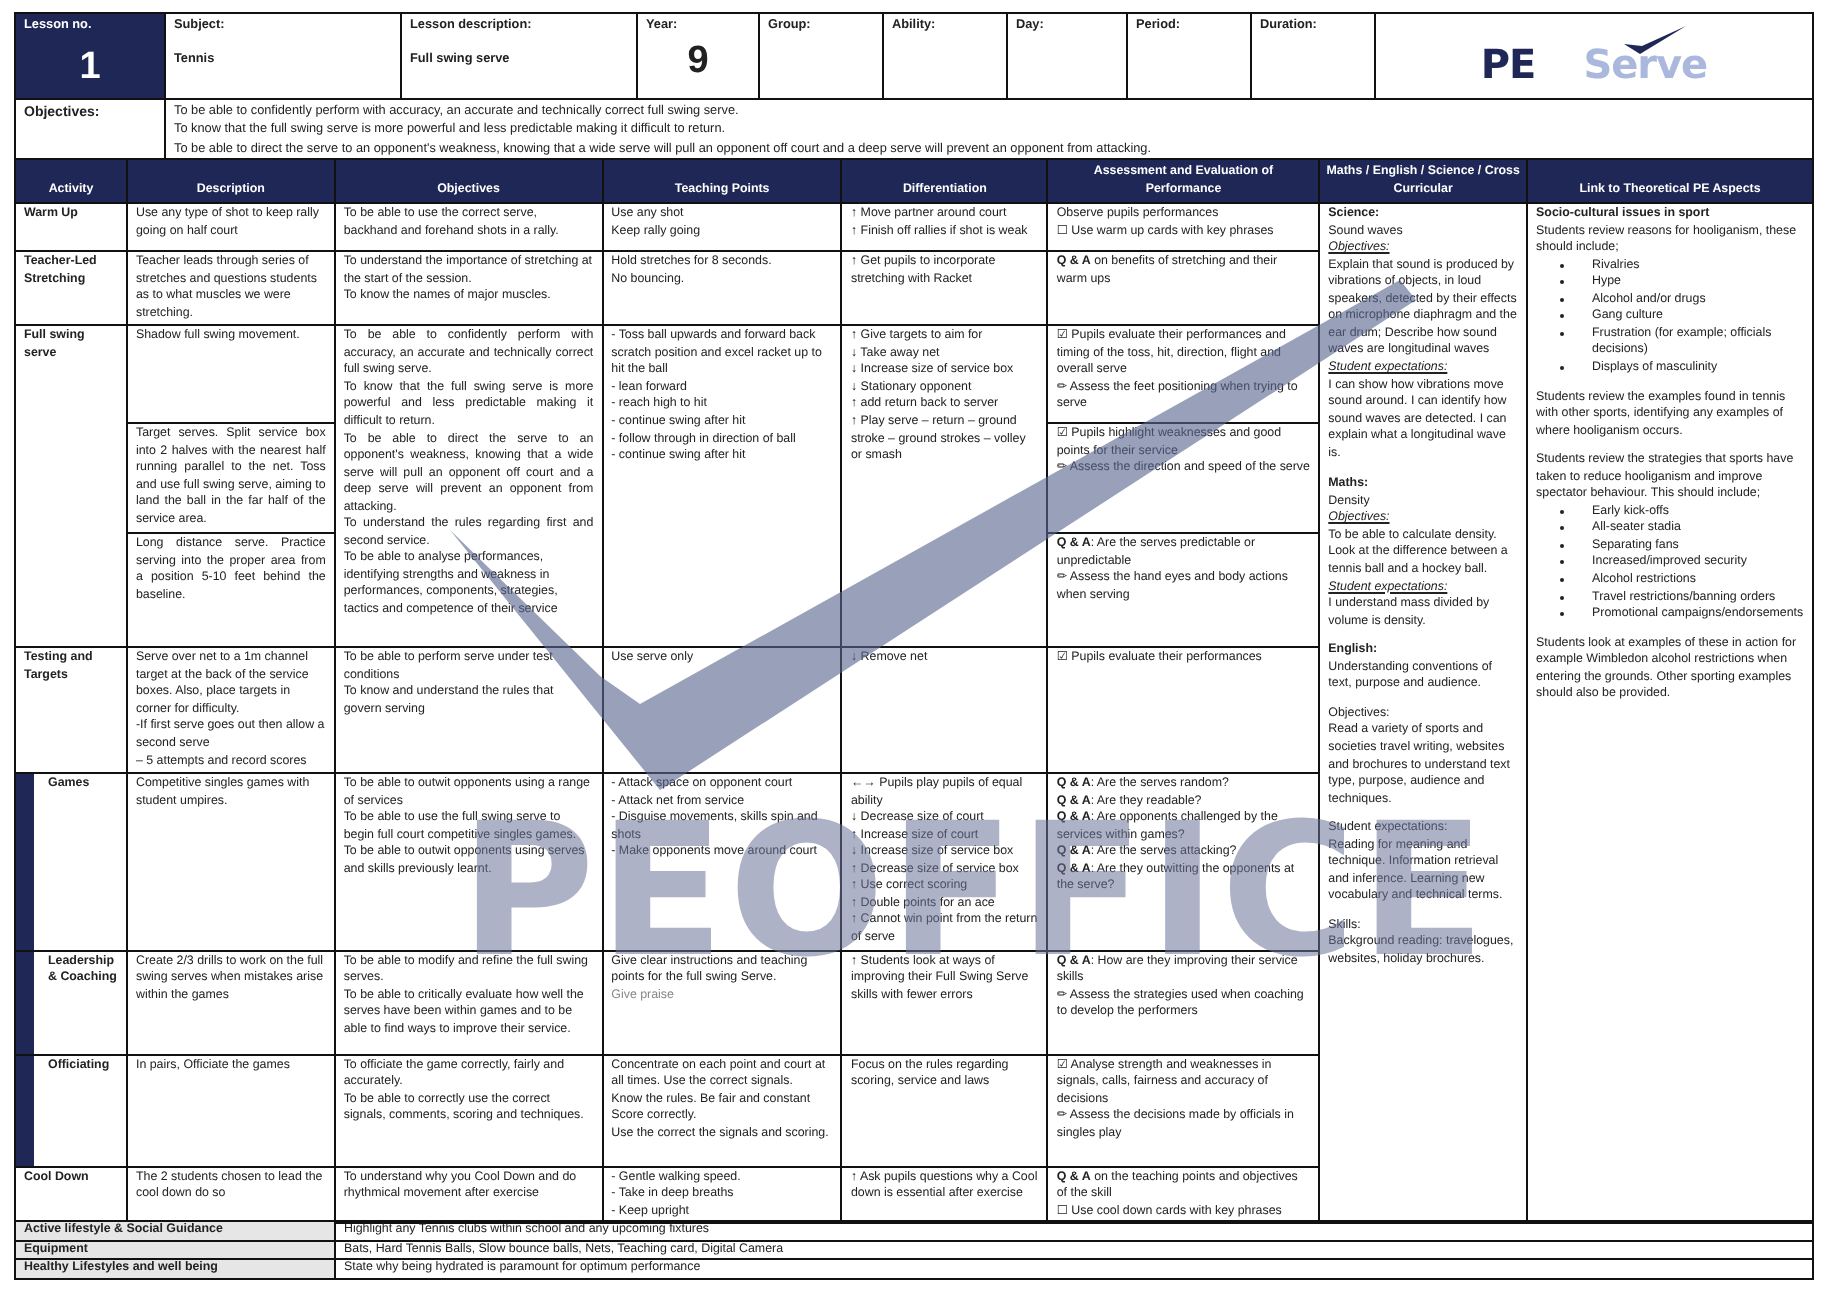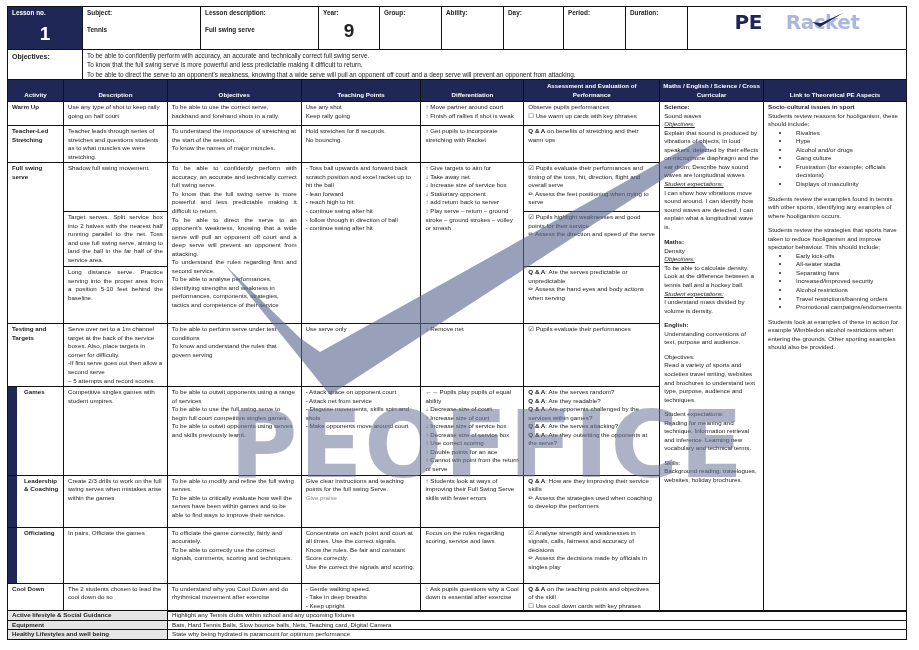--- a/index.html
+++ b/index.html
@@ -7,21 +7,21 @@
   .abs{position:absolute;box-sizing:border-box;}
   table{border-collapse:collapse;}
   
   #hdr{left:7px;top:6px;width:900px;border-collapse:collapse;}
   #hdr td{border:1px solid #111;vertical-align:top;padding:2px 4px;font-size:6.4px;}
   .lab{font-weight:bold;color:#222;}
   .navy{background:#1f2756;color:#fff !important;}
   .bigno{font-size:19px;font-weight:bold;text-align:center;margin-top:3px;}
   .bigyear{font-size:19px;font-weight:bold;text-align:center;margin-top:0px;color:#222;}
   .val{font-weight:bold;margin-top:8px;}
-  .logo{display:flex;align-items:flex-start;justify-content:center;height:38px;position:relative;gap:24px;}
+  .logo{display:flex;align-items:flex-end;justify-content:center;height:38px;position:relative;gap:24px;}
   .logo .pe{font-family:"DejaVu Sans",sans-serif;font-weight:bold;font-size:20px;color:#1f2756;letter-spacing:-0.5px;}
   .logo .off{font-family:"DejaVu Sans",sans-serif;font-weight:bold;font-size:20px;color:#a9b8dc;letter-spacing:-0.5px;}
   .logo svg{position:absolute;left:118px;top:3px;}
   
   #main{left:7px;top:79px;width:900px;}
   #main th{background:#1f2756;color:#fff;font-weight:bold;font-size:6.2px;border:1px solid #111;padding:2px 3px;text-align:center;vertical-align:bottom;}
   #main td{border:1px solid #111;vertical-align:top;padding:1px 4px;font-size:6.2px;}
   .act{font-weight:bold;}
   .j{text-align:justify;}
   ul.b{margin:0;padding-left:22px;}
@@ -79,21 +79,21 @@
         </td>
     <td>
           <div class="lab">Period:</div>
         </td>
     <td>
           <div class="lab">Duration:</div>
         </td>
     <td>
       <div class="logo">
         <span class="pe">PE</span>
-            <span class="off">Racket</span>
+            <span class="off">Serve</span>
         <svg width="34" height="16" viewBox="0 0 34 16">
               <path d="M2 10 L10 15 L33 1 L11 11 Z" fill="#1f2756"></path>
             </svg>
       </div>
     </td>
   </tr>
   <tr style="height:28px">
     <td style="font-size:7px"><span class="lab">Objectives:</span></td>
     <td colspan="9" style="padding-top:1px;line-height:1.45">
       <div>To be able to confidently perform with accuracy, an accurate and technically correct full swing serve.</div>

